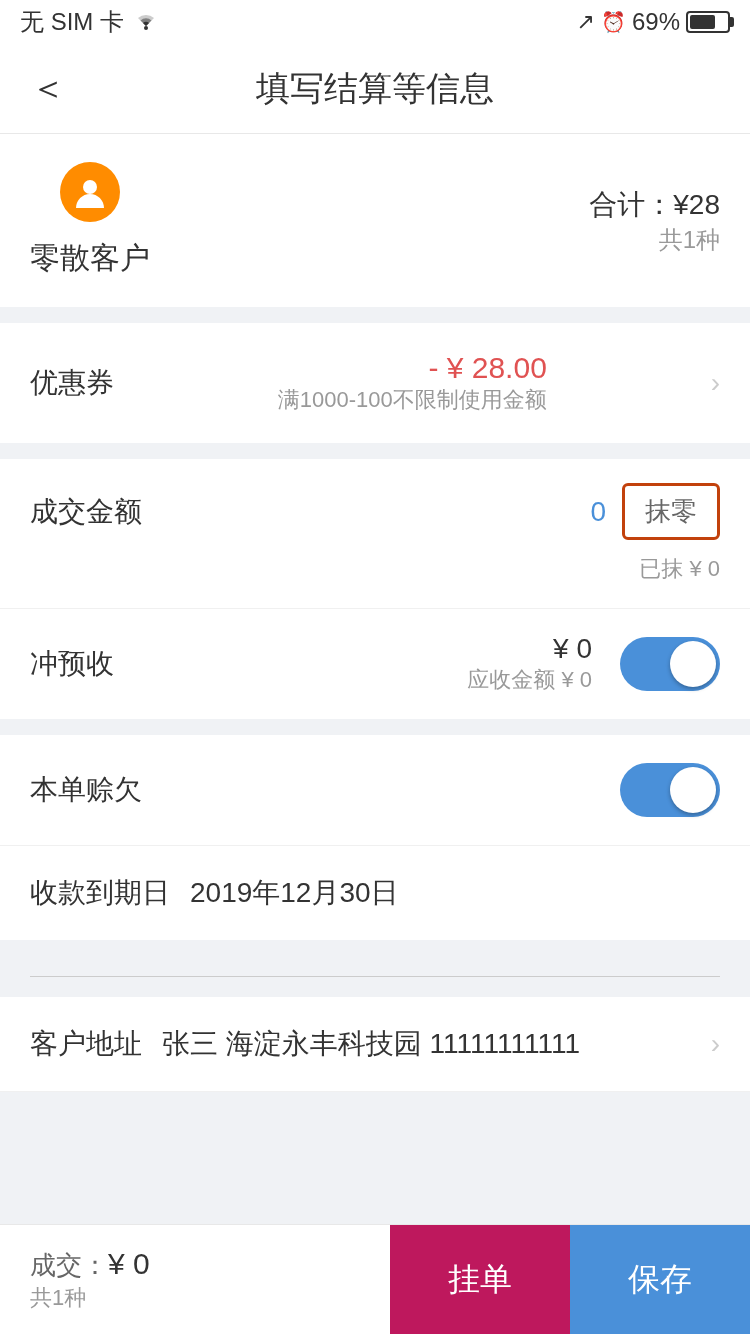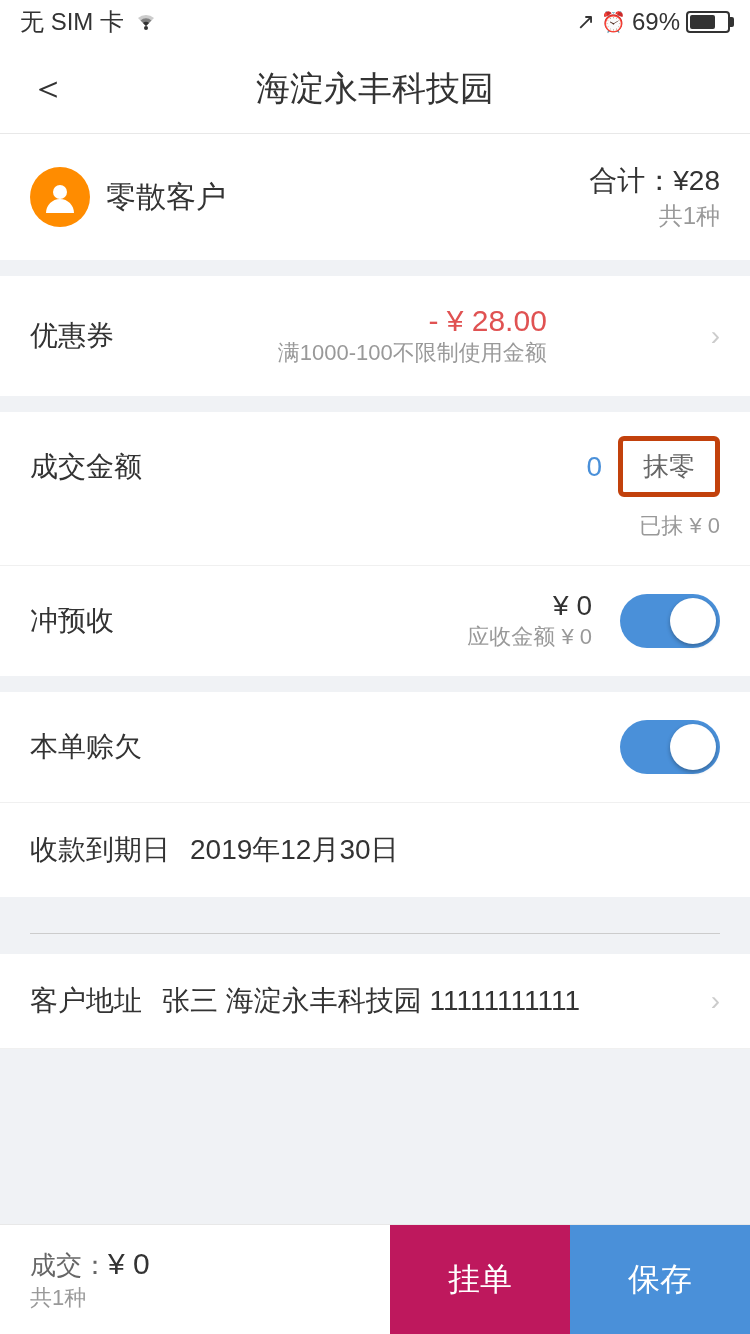--- a/index.html
+++ b/index.html
@@ -92,20 +92,21 @@
     .customer-row {
       display: flex;
       align-items: center;
       justify-content: space-between;
       padding: 28px 30px;
     }
     .customer-left {
       display: flex;
       align-items: center;
       gap: 16px;
+      flex-direction: column;
     }
     .customer-avatar {
       width: 60px; height: 60px;
       border-radius: 50%;
       background: #ff8c00;
       display: flex;
       align-items: center;
       justify-content: center;
     }
     .customer-avatar svg { width: 36px; height: 36px; }
@@ -161,21 +162,21 @@
       display: flex;
       align-items: center;
       justify-content: space-between;
     }
     .coupon-right {
       text-align: right;
     }
 
     
     .round-off-btn {
-      border: 5px solid #c2410c;
+      border: 3px solid #c2410c;
       border-radius: 6px;
       padding: 8px 20px;
       font-size: 26px;
       color: #666;
       background: #fff;
       cursor: pointer;
       text-align: center;
     }
 
     
@@ -341,21 +342,21 @@
     <span style="font-size:20px;">⏰</span>
     <span>69%</span>
     <div class="battery-icon">
       <div class="battery-fill"></div>
     </div>
   </div>
 </div>
 
 <div class="nav-bar">
   <span class="nav-back">＜</span>
-  <span class="nav-title">海淀永丰科技园</span>
+  <span class="nav-title">填写结算等信息</span>
 </div>
 
 <div class="content">
 
   <div class="card">
     <div class="customer-row">
       <div class="customer-left">
         <div class="customer-avatar">
           <svg viewBox="0 0 36 36" fill="none">
             <circle cx="18" cy="13" r="7" fill="#fff"></circle>

